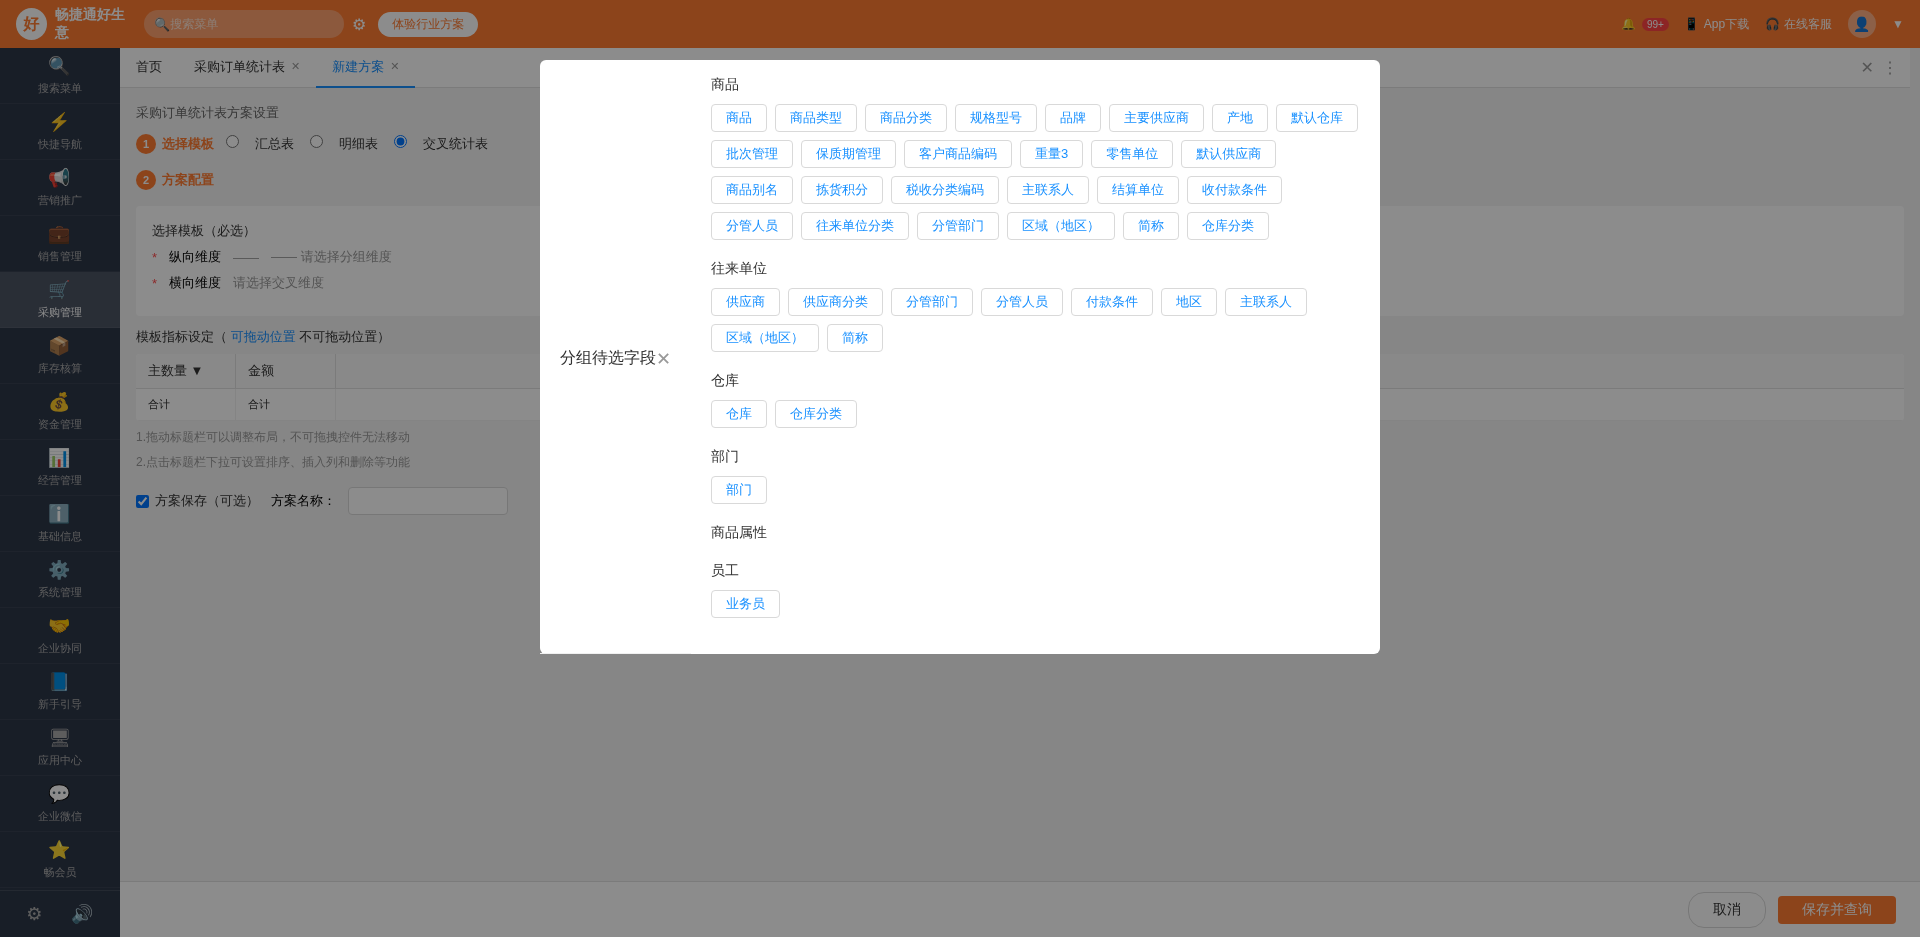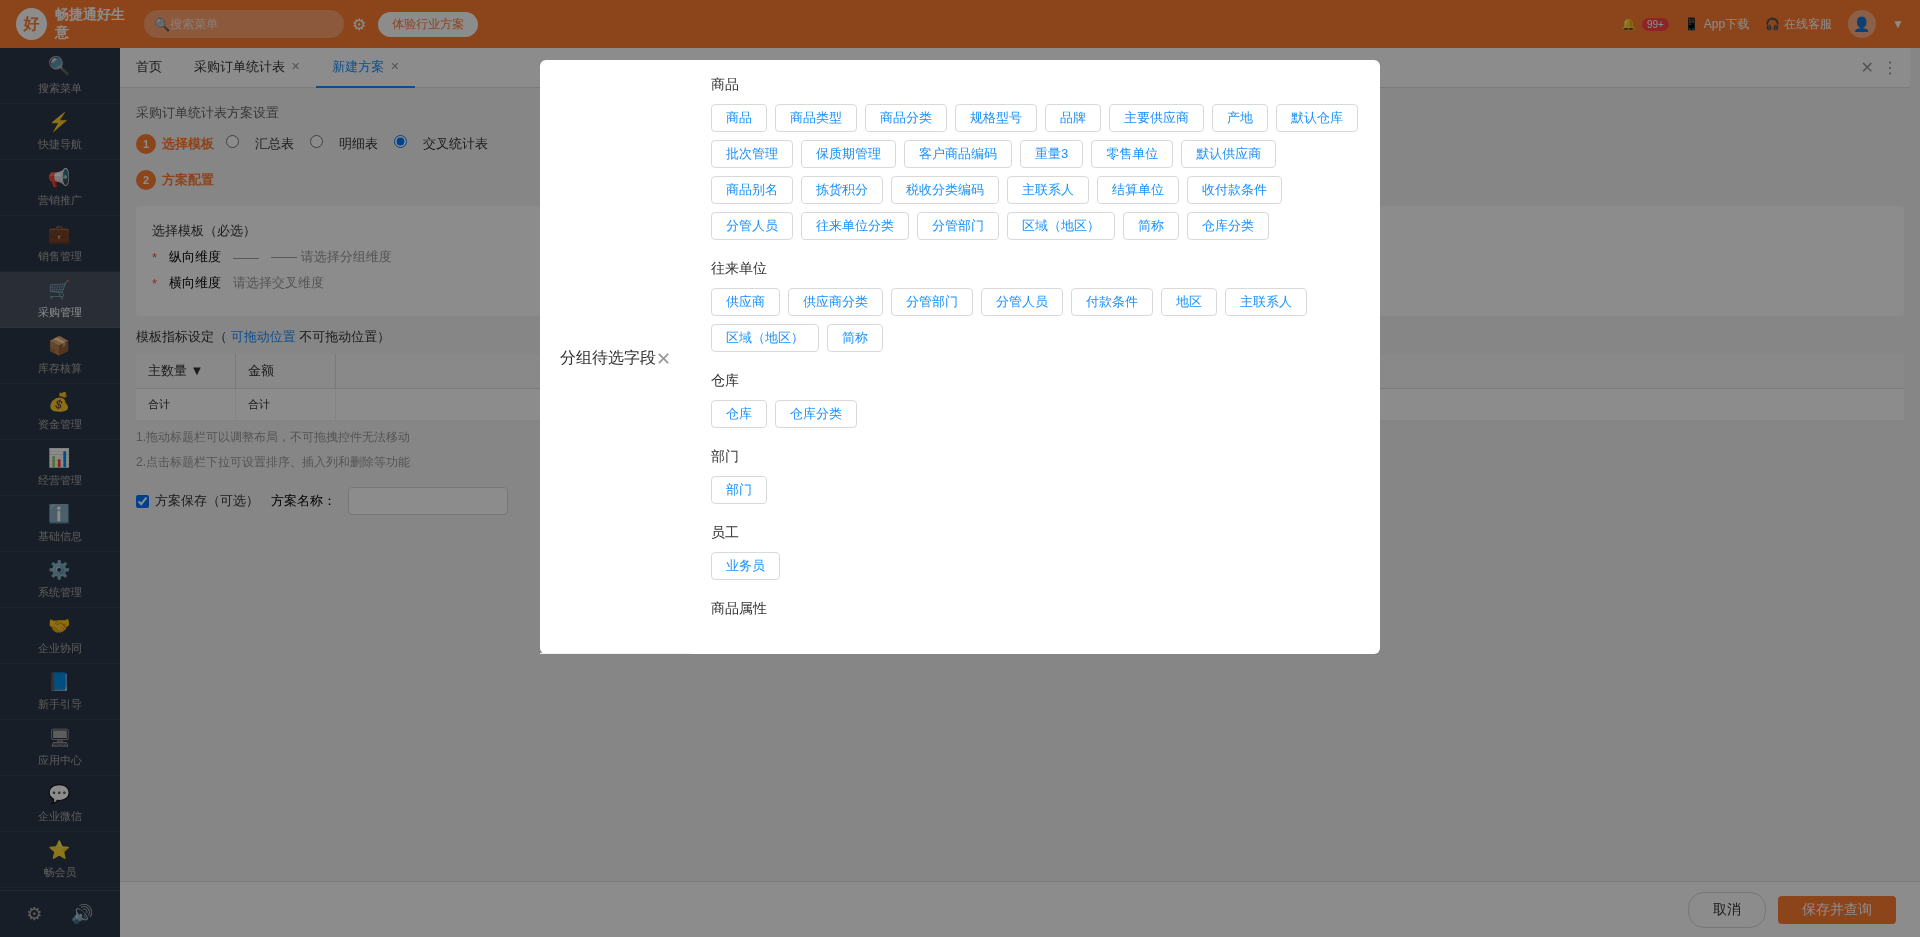--- a/index.html
+++ b/index.html
@@ -666,28 +666,28 @@
             <button class="field-tag">仓库分类</button>
           </div>
         </div>
         <div class="field-section">
           <div class="field-section-title">部门</div>
           <div class="field-tags">
             <button class="field-tag">部门</button>
           </div>
         </div>
         <div class="field-section">
+          <div class="field-section-title">商品属性</div>
+        </div>
+        <div class="field-section">
           <div class="field-section-title">员工</div>
           <div class="field-tags">
             <button class="field-tag" style="color: rgb(24, 144, 255);">业务员</button>
           </div>
         </div>
-        <div class="field-section">
-          <div class="field-section-title">商品属性</div>
-        </div>
       </div>
     <div class="modal-scroll-track">
       <div class="modal-scroll-thumb"></div>
     </div>
   </div>
 </div>
 
 <div class="page-footer">
   <button class="btn-cancel">取消</button>
   <button class="btn-save">保存并查询</button>

